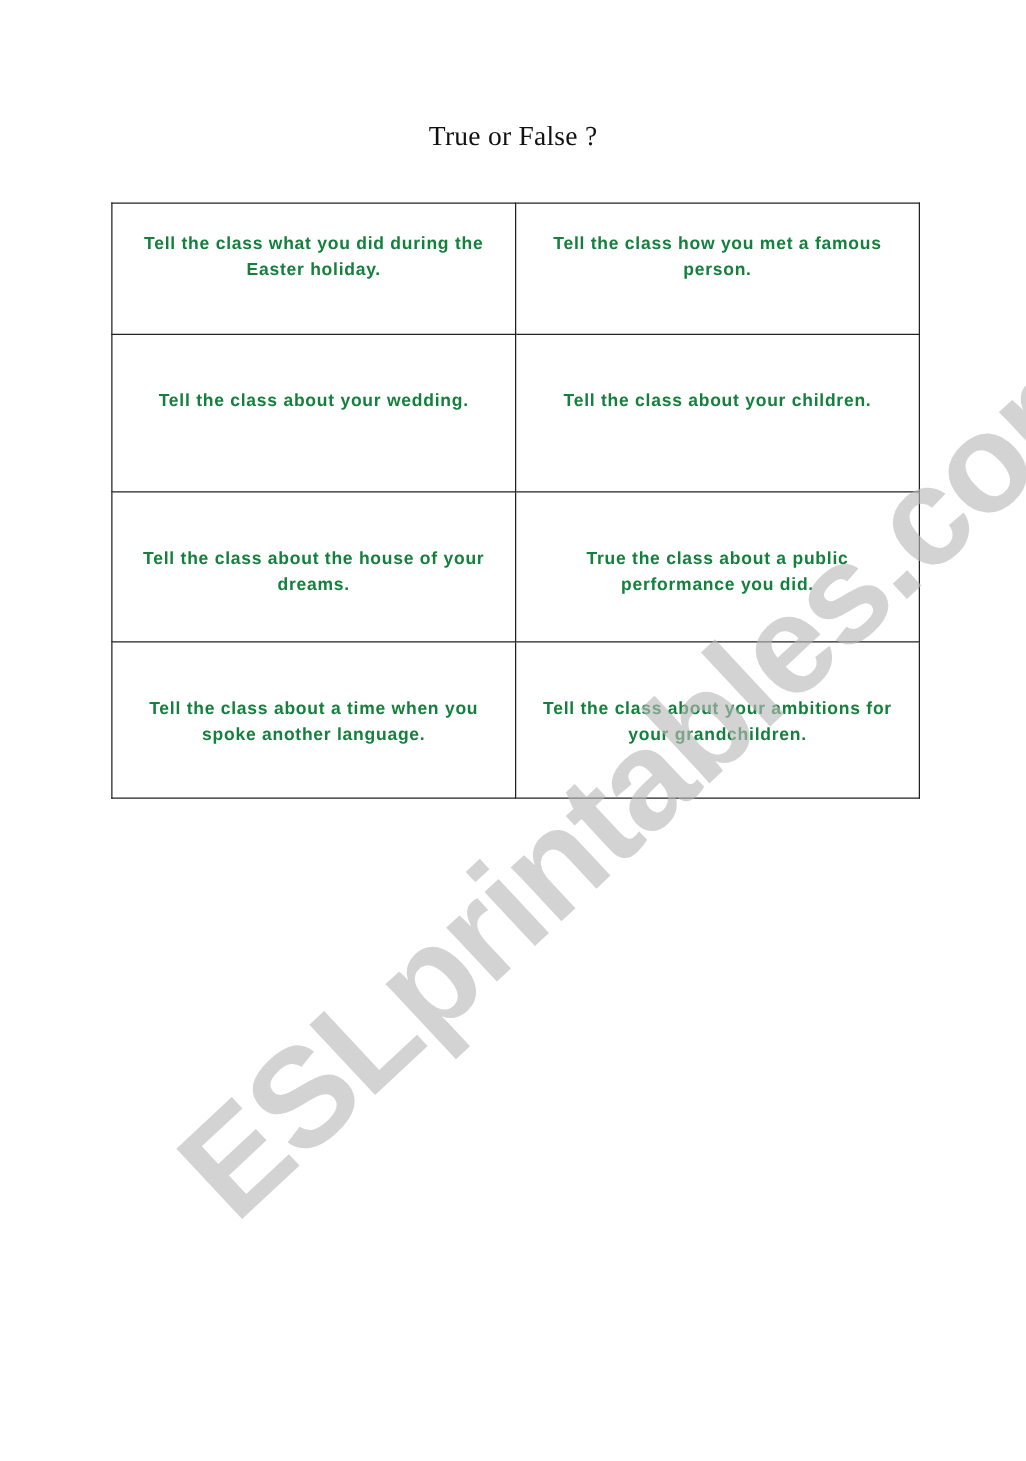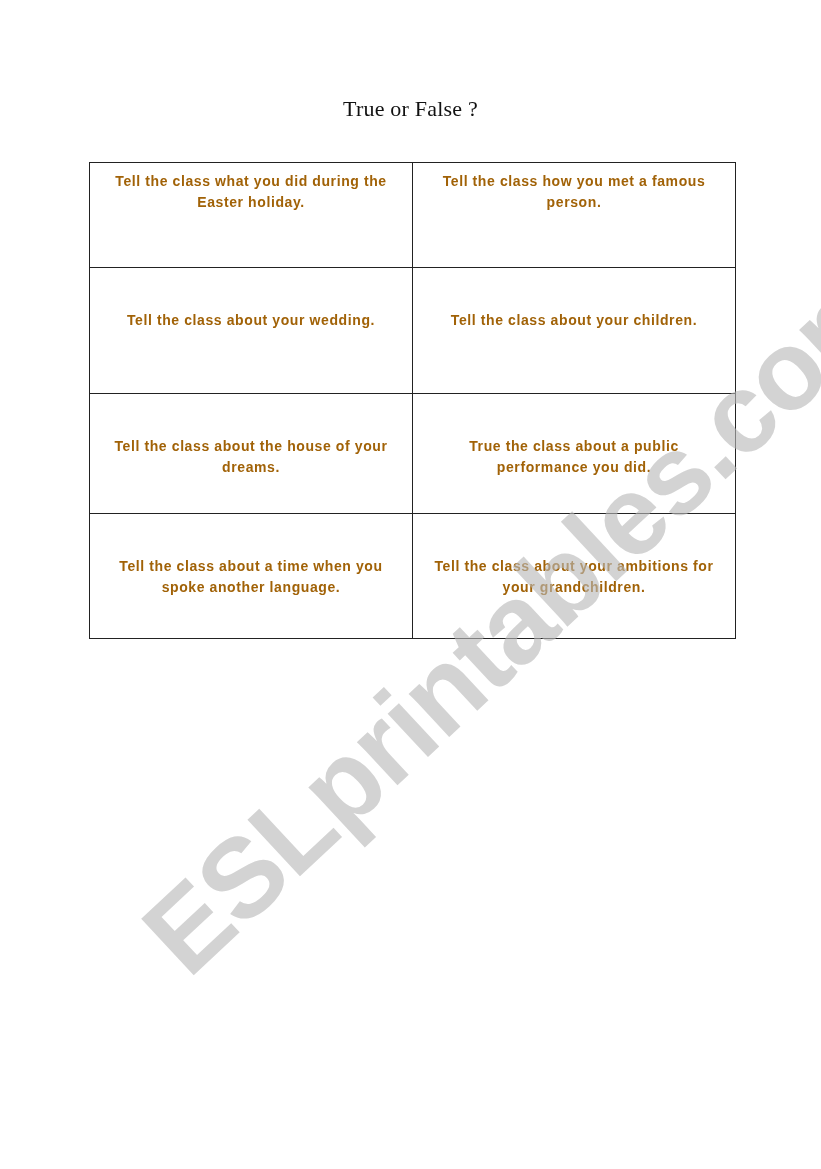--- a/index.html
+++ b/index.html
@@ -32,26 +32,26 @@
       width: 647px;
       border-collapse: collapse;
       table-layout: fixed;
       z-index: 1;
     }
     .card-table td {
       border: 1px solid #222;
       width: 50%;
       vertical-align: top;
       text-align: center;
-      padding: 8px 10px 0 10px;
+      padding: 21px 10px 0 10px;
       box-sizing: border-box;
       font-weight: bold;
       font-size: 14px;
       line-height: 21px;
-      color: #a16207;
+      color: #15803d;
       letter-spacing: 0.6px;
     }
     .r0 td { height: 105px; }
     .r1 td { height: 126px; padding-top: 42px; }
     .r2 td { height: 126px; padding-top: 42px; }
     .r3 td { height: 125px; padding-top: 41px; }
     .r4 td { height: 120px; padding-top: 42px; }
     .r5 td { height: 125px; padding-top: 42px; }
     .watermark {
       position: absolute;

